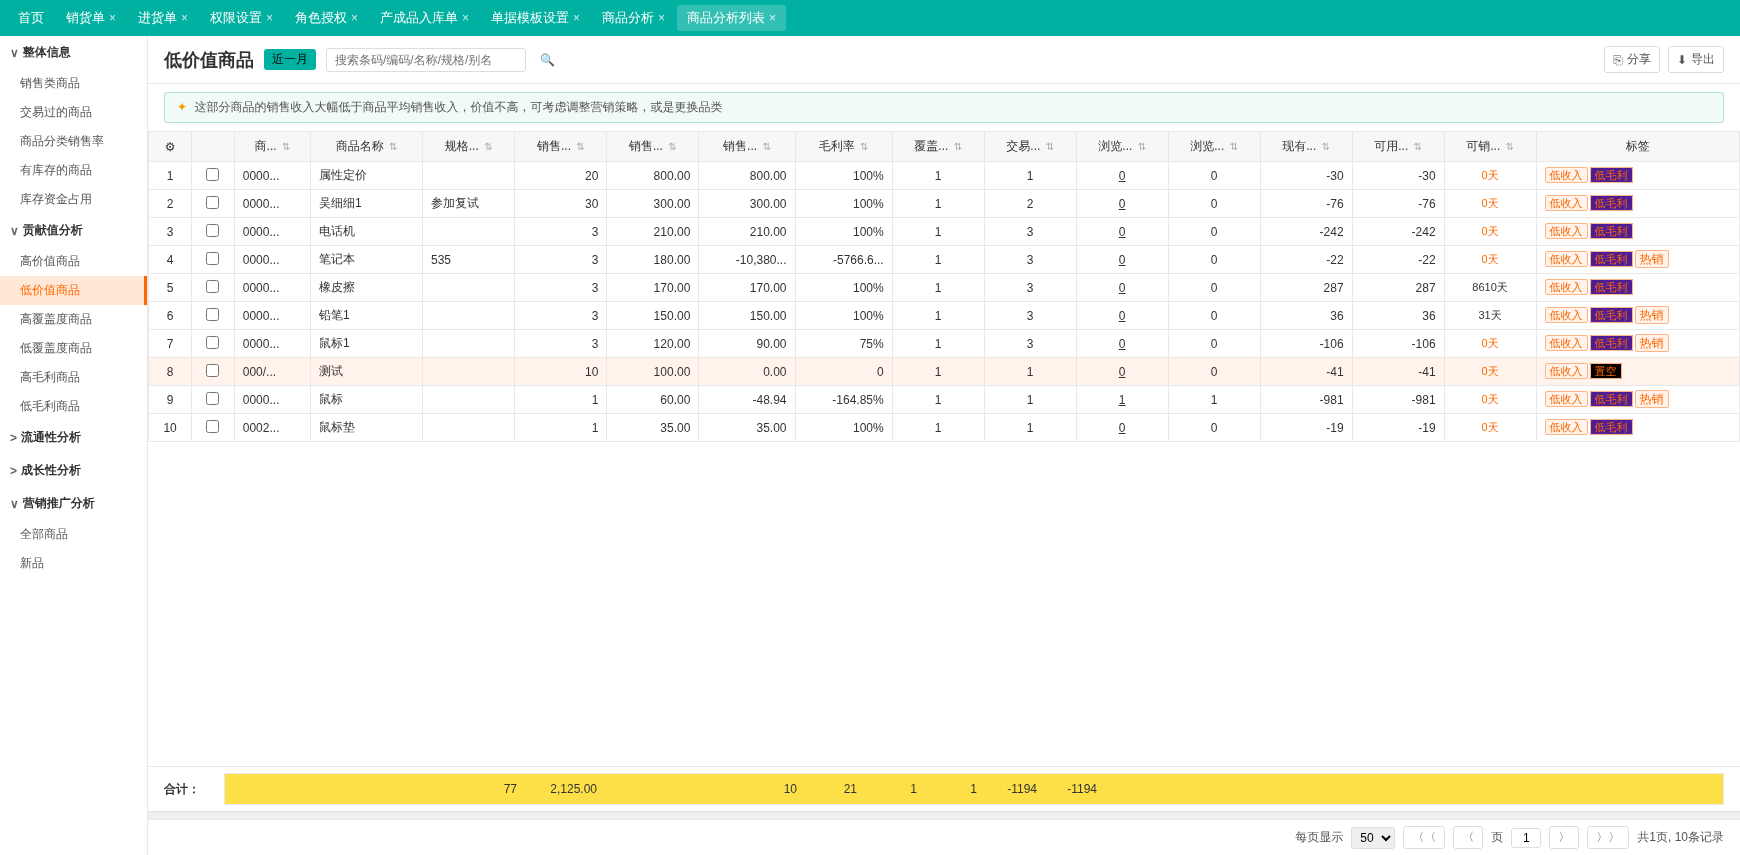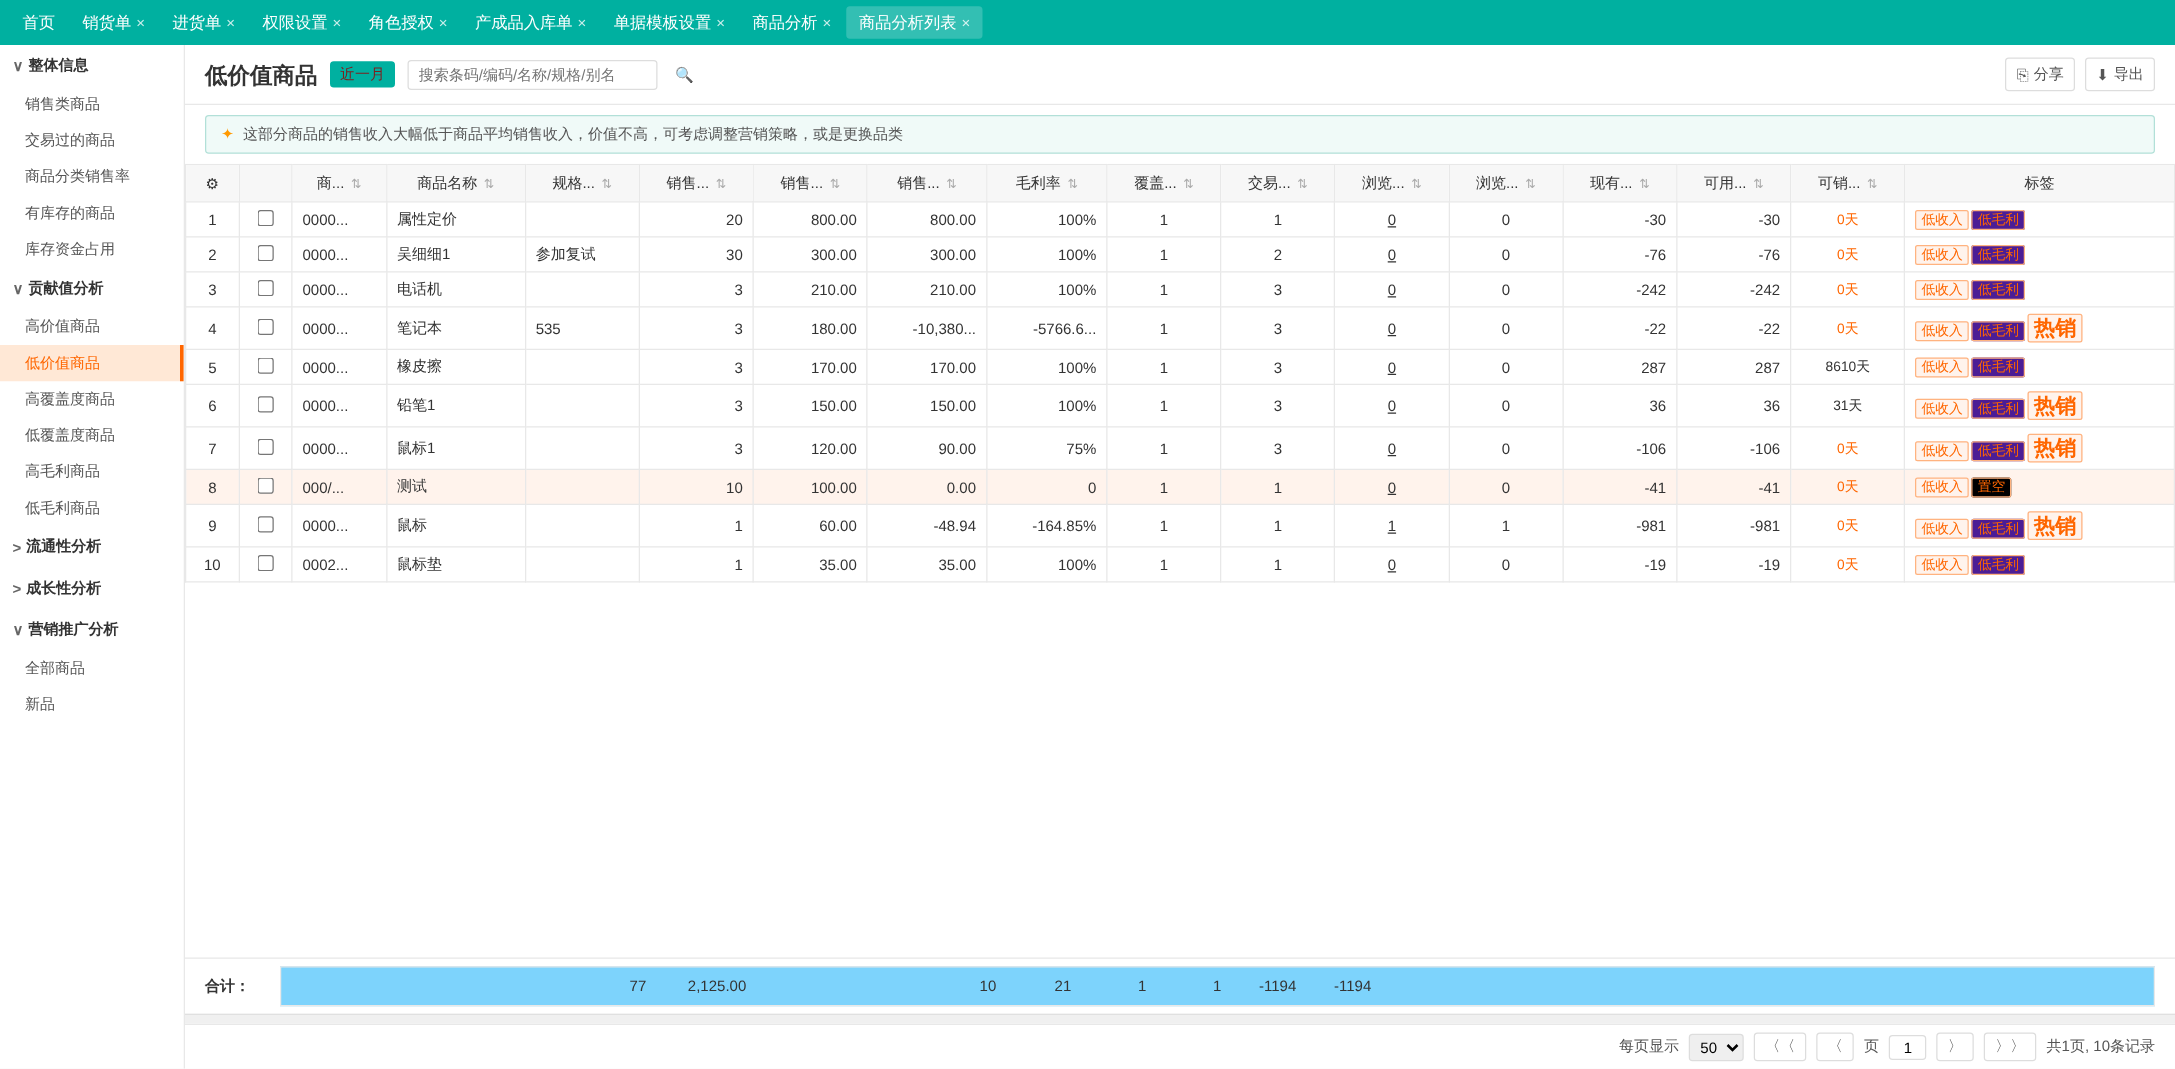--- a/index.html
+++ b/index.html
@@ -75,21 +75,21 @@
       gap: 10px;
       flex-shrink: 0;
     }
     .page-title {
       font-size: 18px;
       font-weight: bold;
       color: #333;
     }
     .tag-btn {
       background: #00b0a0;
-      color: #7f1d1d;
+      color: #000000;
       border: none;
       border-radius: 3px;
       padding: 2px 8px;
       cursor: pointer;
       font-size: 12px;
     }
     .search-box {
       border: 1px solid #ddd;
       border-radius: 3px;
       padding: 4px 8px;
@@ -157,21 +157,21 @@
     thead th .sort-icon { color: #aaa; margin-left: 2px; font-size: 10px; }
     tbody td {
       border: 1px solid #e8e8e8;
       padding: 5px 8px;
       white-space: nowrap;
       color: #333;
     }
     tbody tr.highlighted { background: #fff3ec; }
     .tag-low-income { color: #ff6600; background: #fff3ec; border: 1px solid #ffb380; border-radius: 2px; padding: 1px 4px; margin-right: 2px; font-size: 11px; }
     .tag-low-profit { color: #ff6600; background: #4c1d95; border: 1px solid #ffb380; border-radius: 2px; padding: 1px 4px; margin-right: 2px; font-size: 11px; }
-    .tag-hot { color: #ff6600; background: #fff3ec; border: 1px solid #ffb380; border-radius: 2px; padding: 1px 4px; margin-right: 2px; font-size: 17px; font-weight: bold; }
+    .tag-hot { color: #ff6600; background: #fff3ec; border: 1px solid #ffb380; border-radius: 2px; padding: 1px 4px; margin-right: 2px; font-size: 12px; }
     .tag-orange { color: #ff6600; background: #000000; border: 1px solid #ffb380; border-radius: 2px; padding: 1px 4px; margin-right: 2px; font-size: 11px; }
     .link-underline { text-decoration: underline; color: #333; cursor: pointer; }
     .zero-days { color: #ff6600; font-size: 11px; }
     .days-normal { color: #333; font-size: 11px; }
     .checkbox-cell { text-align: center; }
     input[type=checkbox] { cursor: pointer; }
 
     
     .footer-bar {
       display: flex;
@@ -528,21 +528,21 @@
               <td class="right-align">-19</td>
               <td class="center"><span class="zero-days">0天</span></td>
               <td><span class="tag-low-income">低收入</span><span class="tag-low-profit">低毛利</span></td>
             </tr>
           </tbody>
         </table>
       </div>
 
     <div class="footer-bar" id="footerBar">
         <span class="total-label">合计：</span>
-        <div style="display: flex; background: #7dd3fc; border: 1px solid rgb(232, 232, 232); flex-grow: 1; padding: 4px 0px;">
+        <div style="display: flex; background: #fde047; border: 1px solid rgb(232, 232, 232); flex-grow: 1; padding: 4px 0px;">
           <div class="total-cell" style="min-width: 200px;"></div>
           <div class="total-cell" style="min-width: 60px;"></div>
           <div class="total-cell" style="min-width: 40px;">77</div>
           <div class="total-cell" style="min-width: 80px;">2,125.00</div>
           <div class="total-cell" style="min-width: 80px;"></div>
           <div class="total-cell" style="min-width: 60px;"></div>
           <div class="total-cell" style="min-width: 60px;">10</div>
           <div class="total-cell" style="min-width: 60px;">21</div>
           <div class="total-cell" style="min-width: 60px;">1</div>
           <div class="total-cell" style="min-width: 60px;">1</div>

